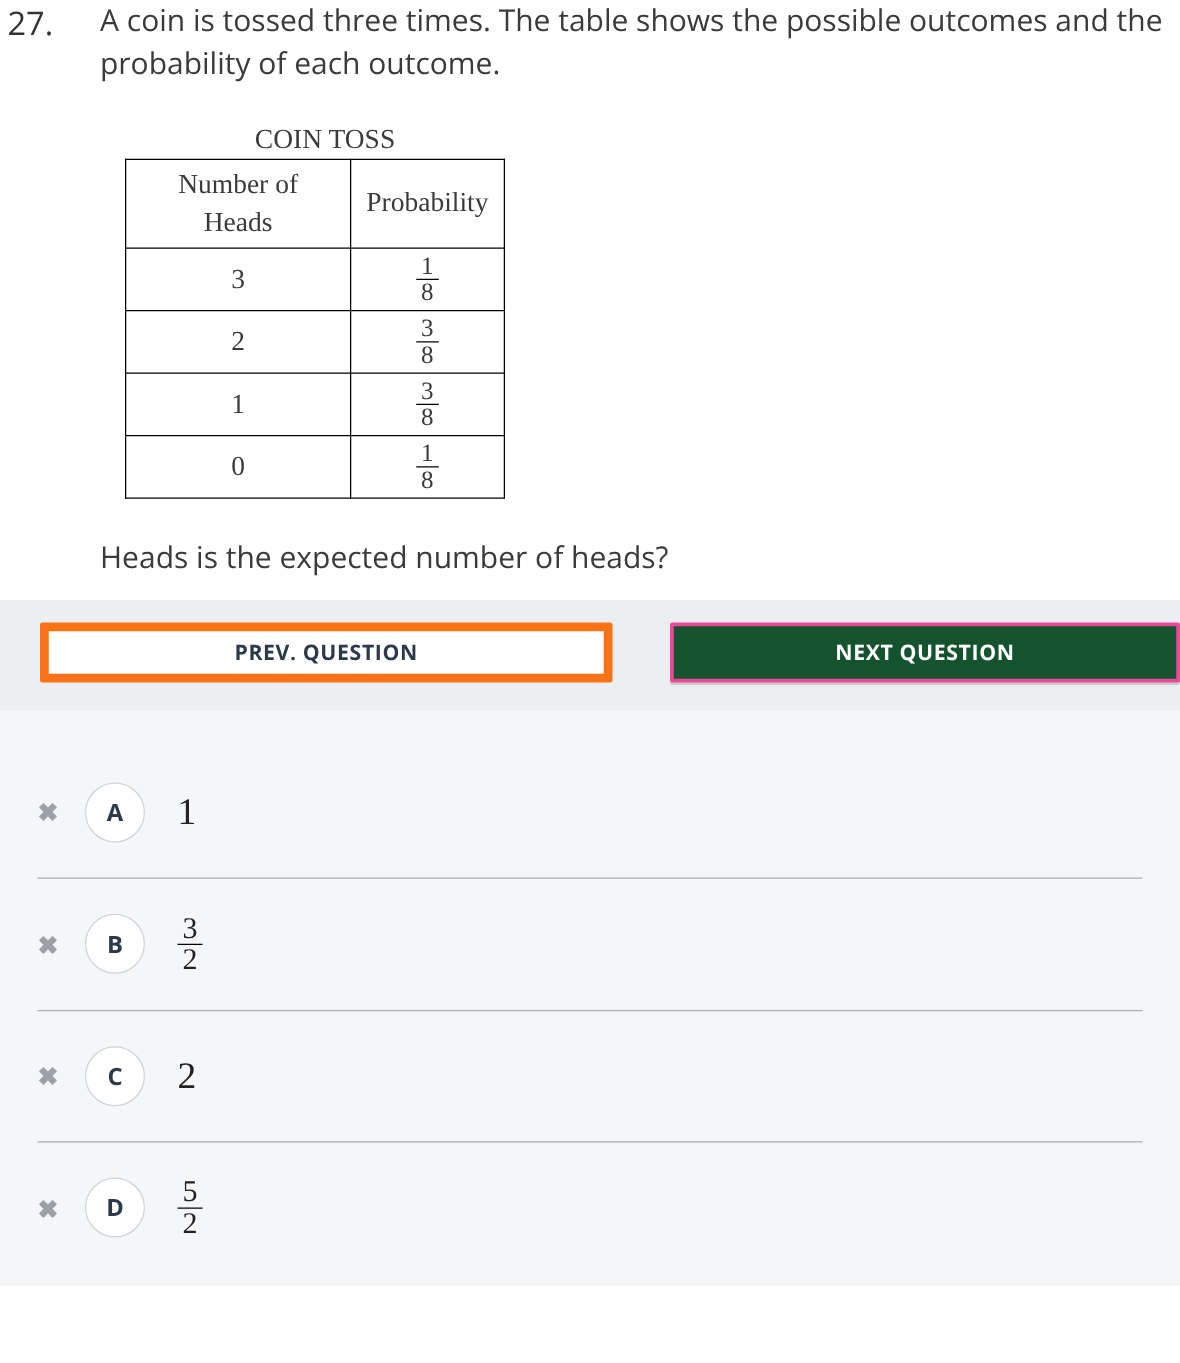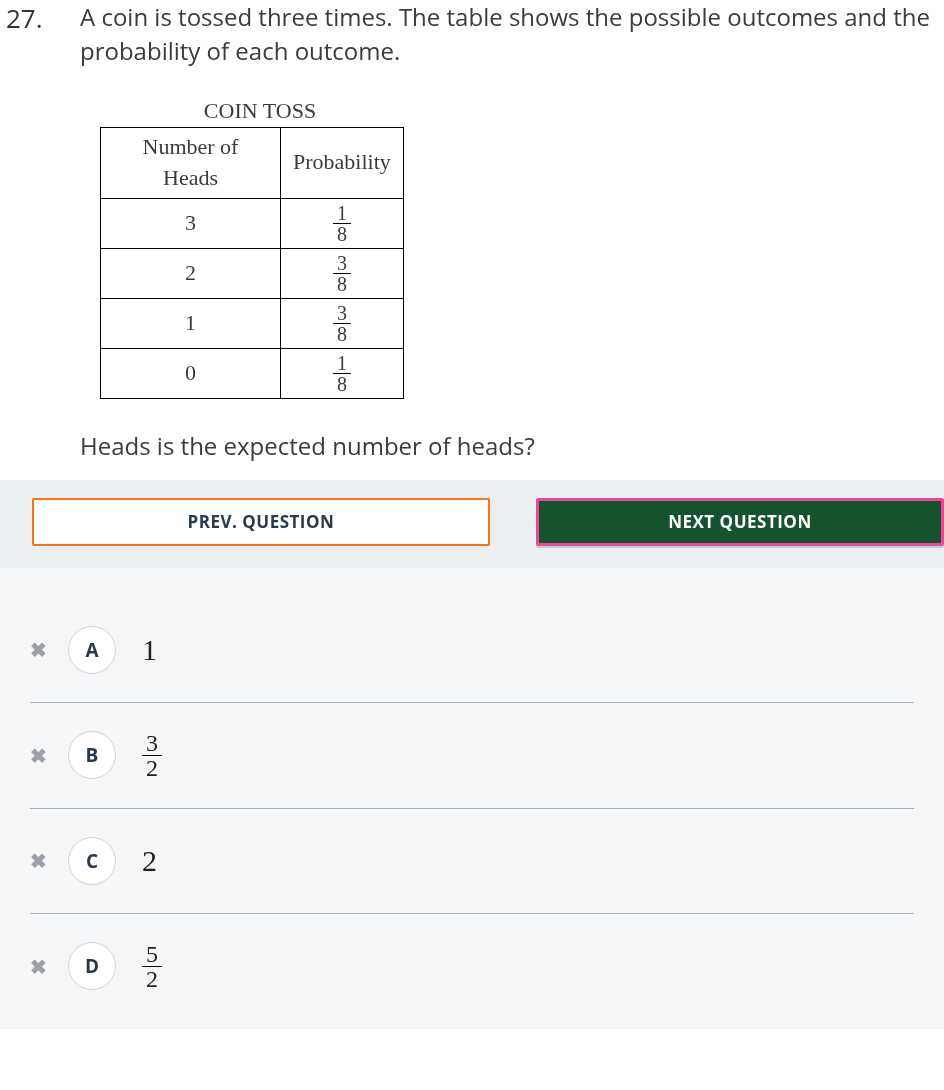--- a/index.html
+++ b/index.html
@@ -83,21 +83,21 @@
     display: flex;
     align-items: center;
     justify-content: center;
     cursor: pointer;
     border-radius: 2px;
   }
   .btn-prev {
     width: 460px;
     background: #fff;
     color: #2b3a4a;
-    border: 2px solid #f97316;
+    border: 7px solid #f97316;
   }
   .btn-next {
     width: 410px;
     background: #14532d;
     color: #fff;
     border: 3px solid #ec4899;
     box-shadow: 0 2px 0 rgba(0,0,0,0.15);
   }
 
   .answers {

